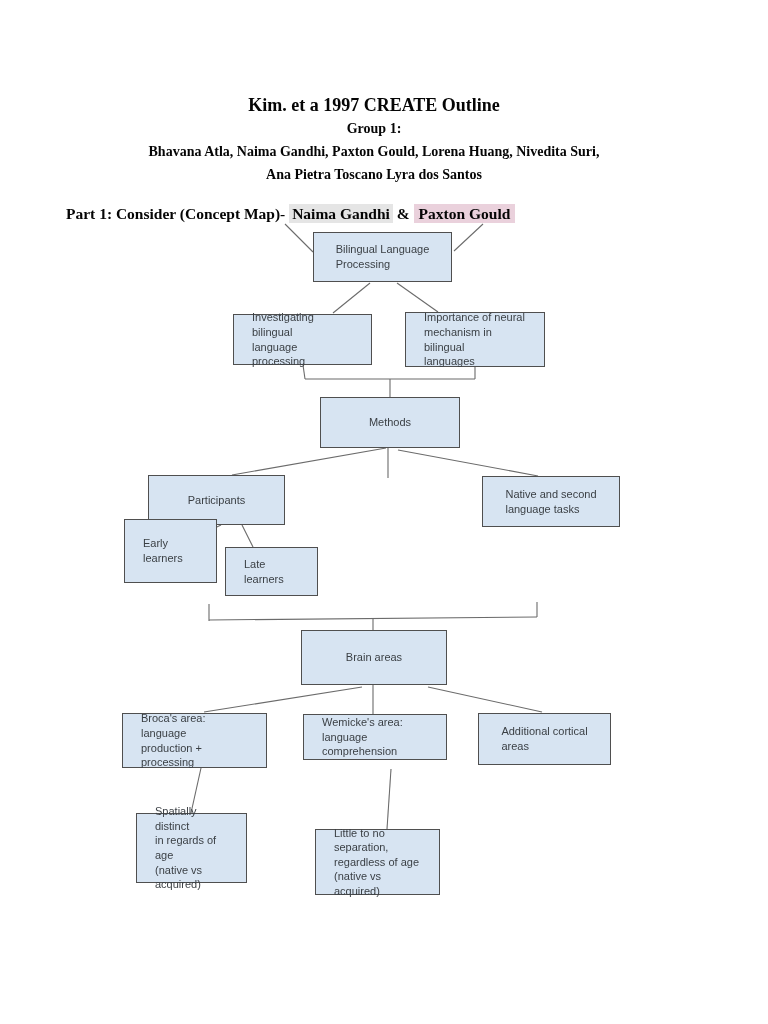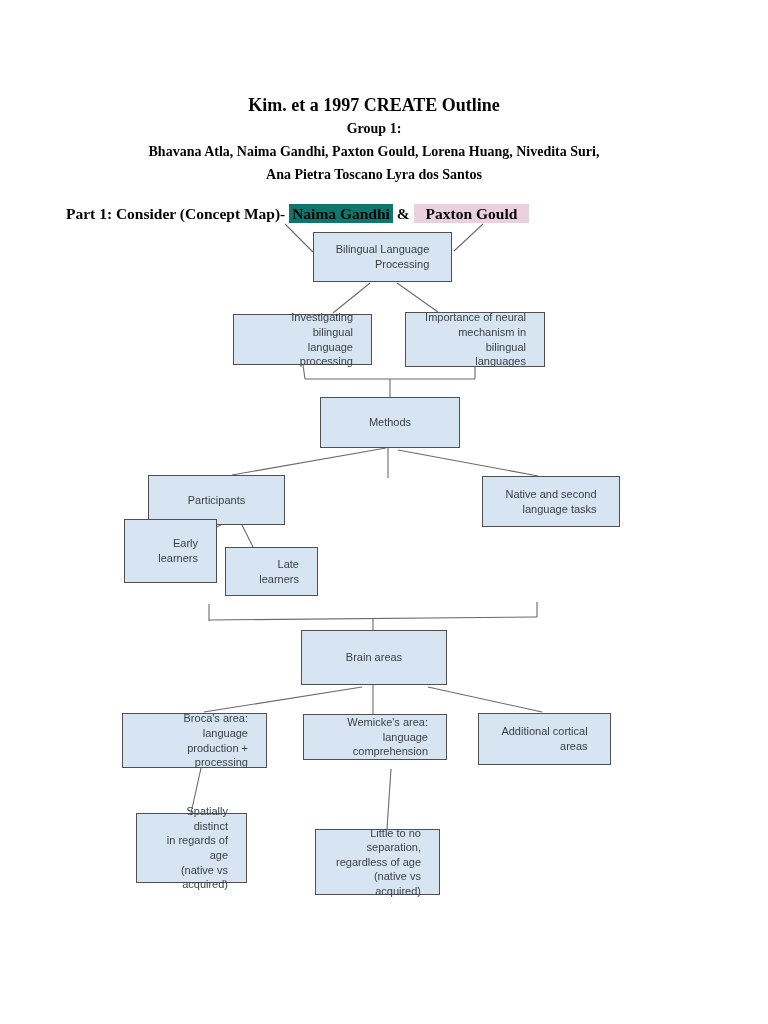--- a/index.html
+++ b/index.html
@@ -14,29 +14,29 @@
     position:absolute;left:0;top:93px;width:748px;text-align:center;color:#050505;
   }
   .header .title{font-size:18px;font-weight:bold;line-height:24px;margin:0;text-align:center;}
   .header .line{font-size:14px;font-weight:bold;line-height:23px;}
 
   
   .part1{
     position:absolute;left:66px;top:205px;font-size:15.5px;font-weight:bold;
     color:#050505;white-space:nowrap;
   }
-  .hl-green{background:#0f766e;padding:1px 3px;}
-  .hl-pink{background:#ead1dc;padding:1px 12px;}
+  .hl-green{background:#e5e5e5;padding:1px 3px;}
+  .hl-pink{background:#ead1dc;padding:1px 5px;}
 
   
   .map-lines{position:absolute;left:0;top:0;width:768px;height:1024px;}
   .map-lines line{stroke:#6b6b6b;stroke-width:1.1;}
   .node{
     position:absolute;background:#d7e4f2;border:1px solid #4f4f4f;
-    display:flex;align-items:center;justify-content:center;text-align:right;
+    display:flex;align-items:center;justify-content:center;text-align:left;
     font-family:"Liberation Sans", sans-serif;font-size:11px;color:#3a3f44;
     line-height:1.32;white-space:pre-line;padding:18px;box-sizing:border-box;
   }
 </style>
 </head>
 <body>
 
 <div class="page">
 
   <div class="header">

